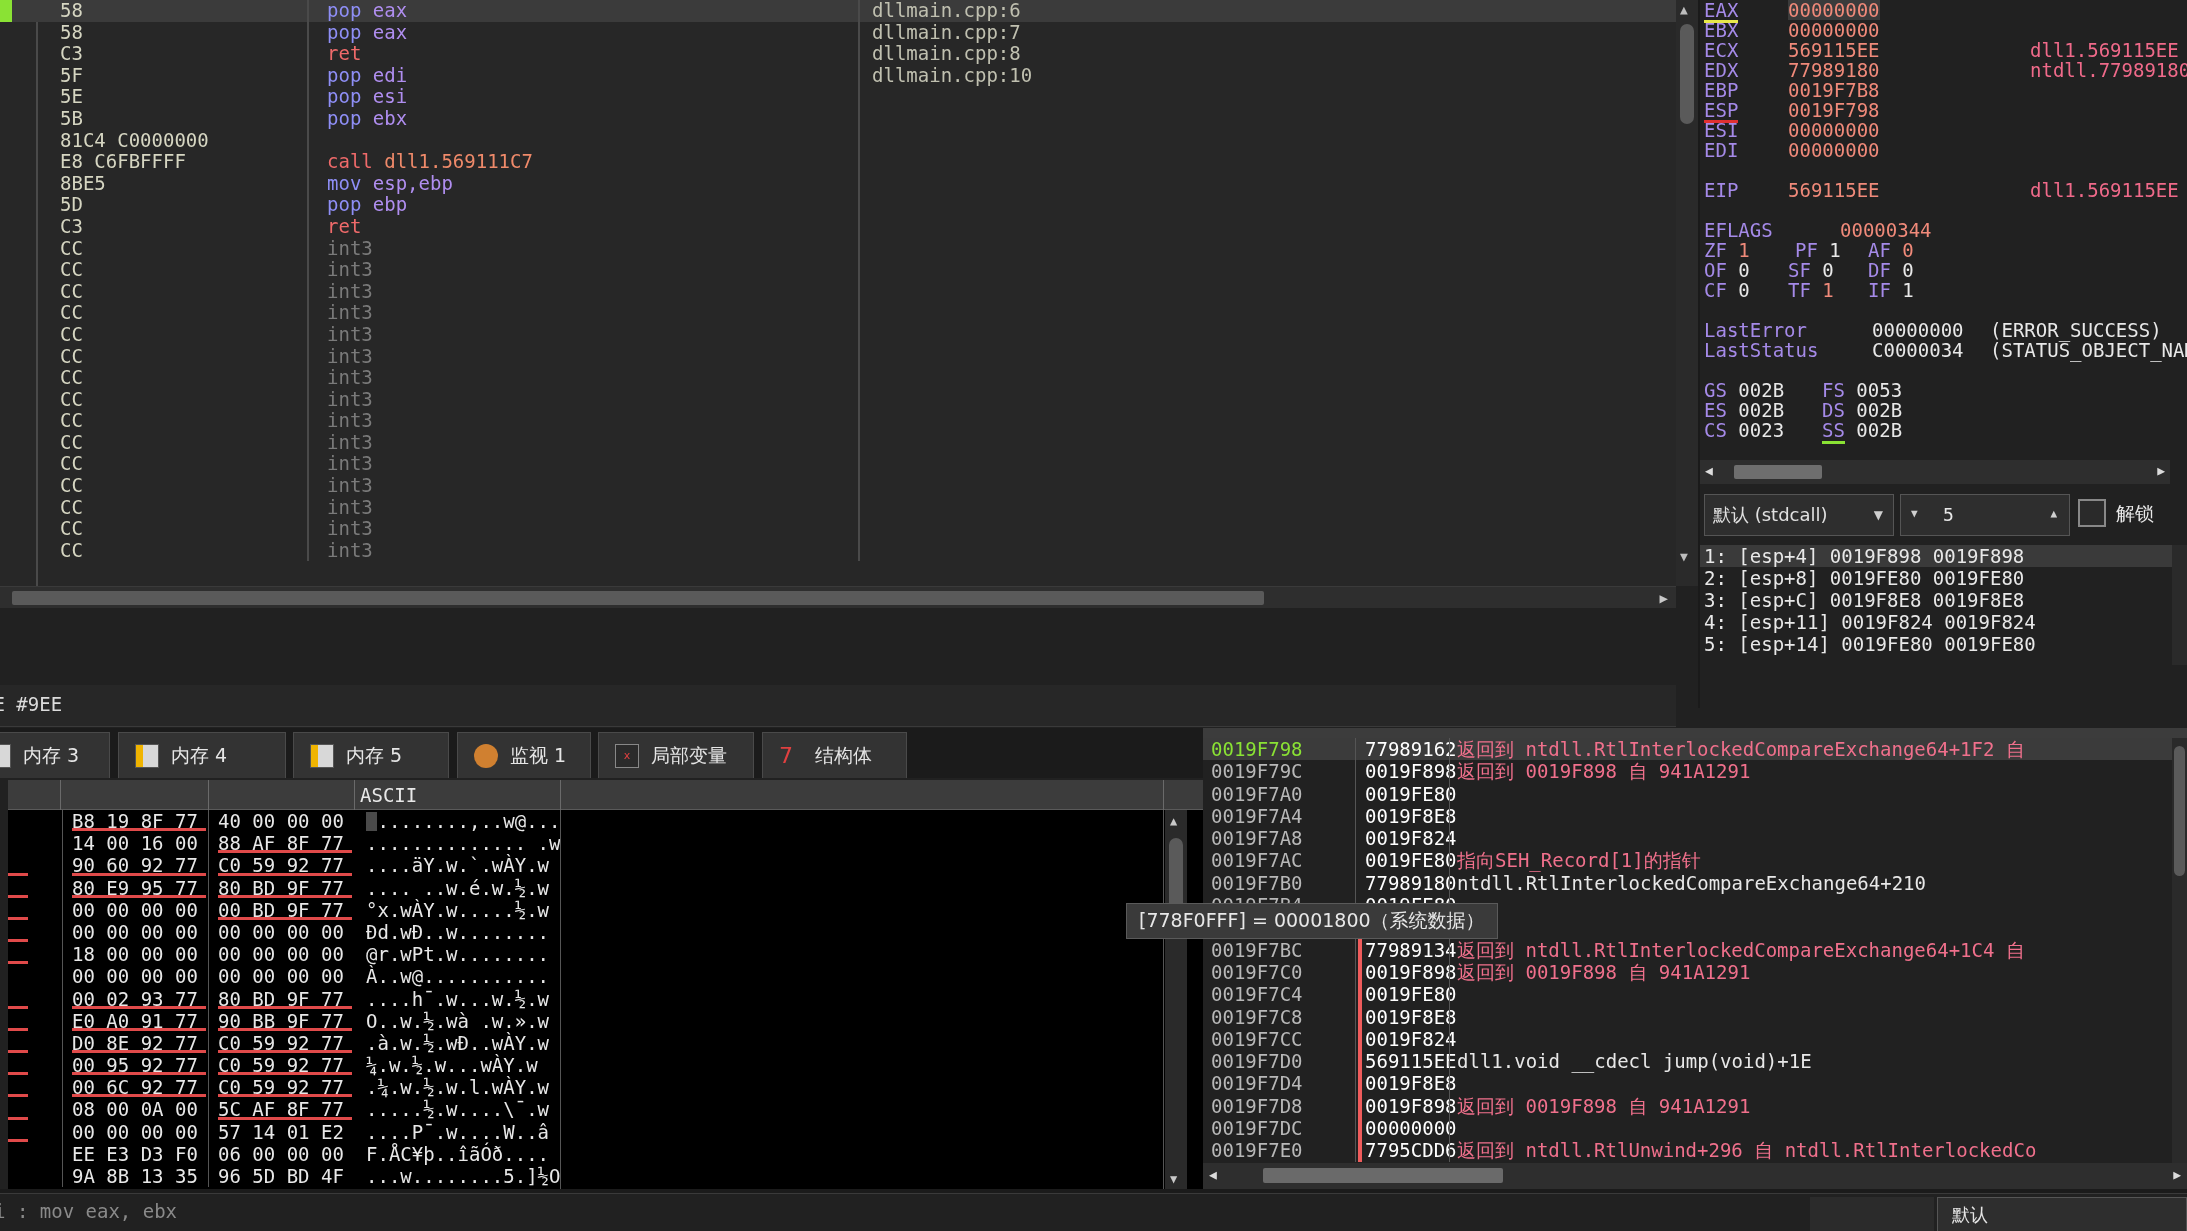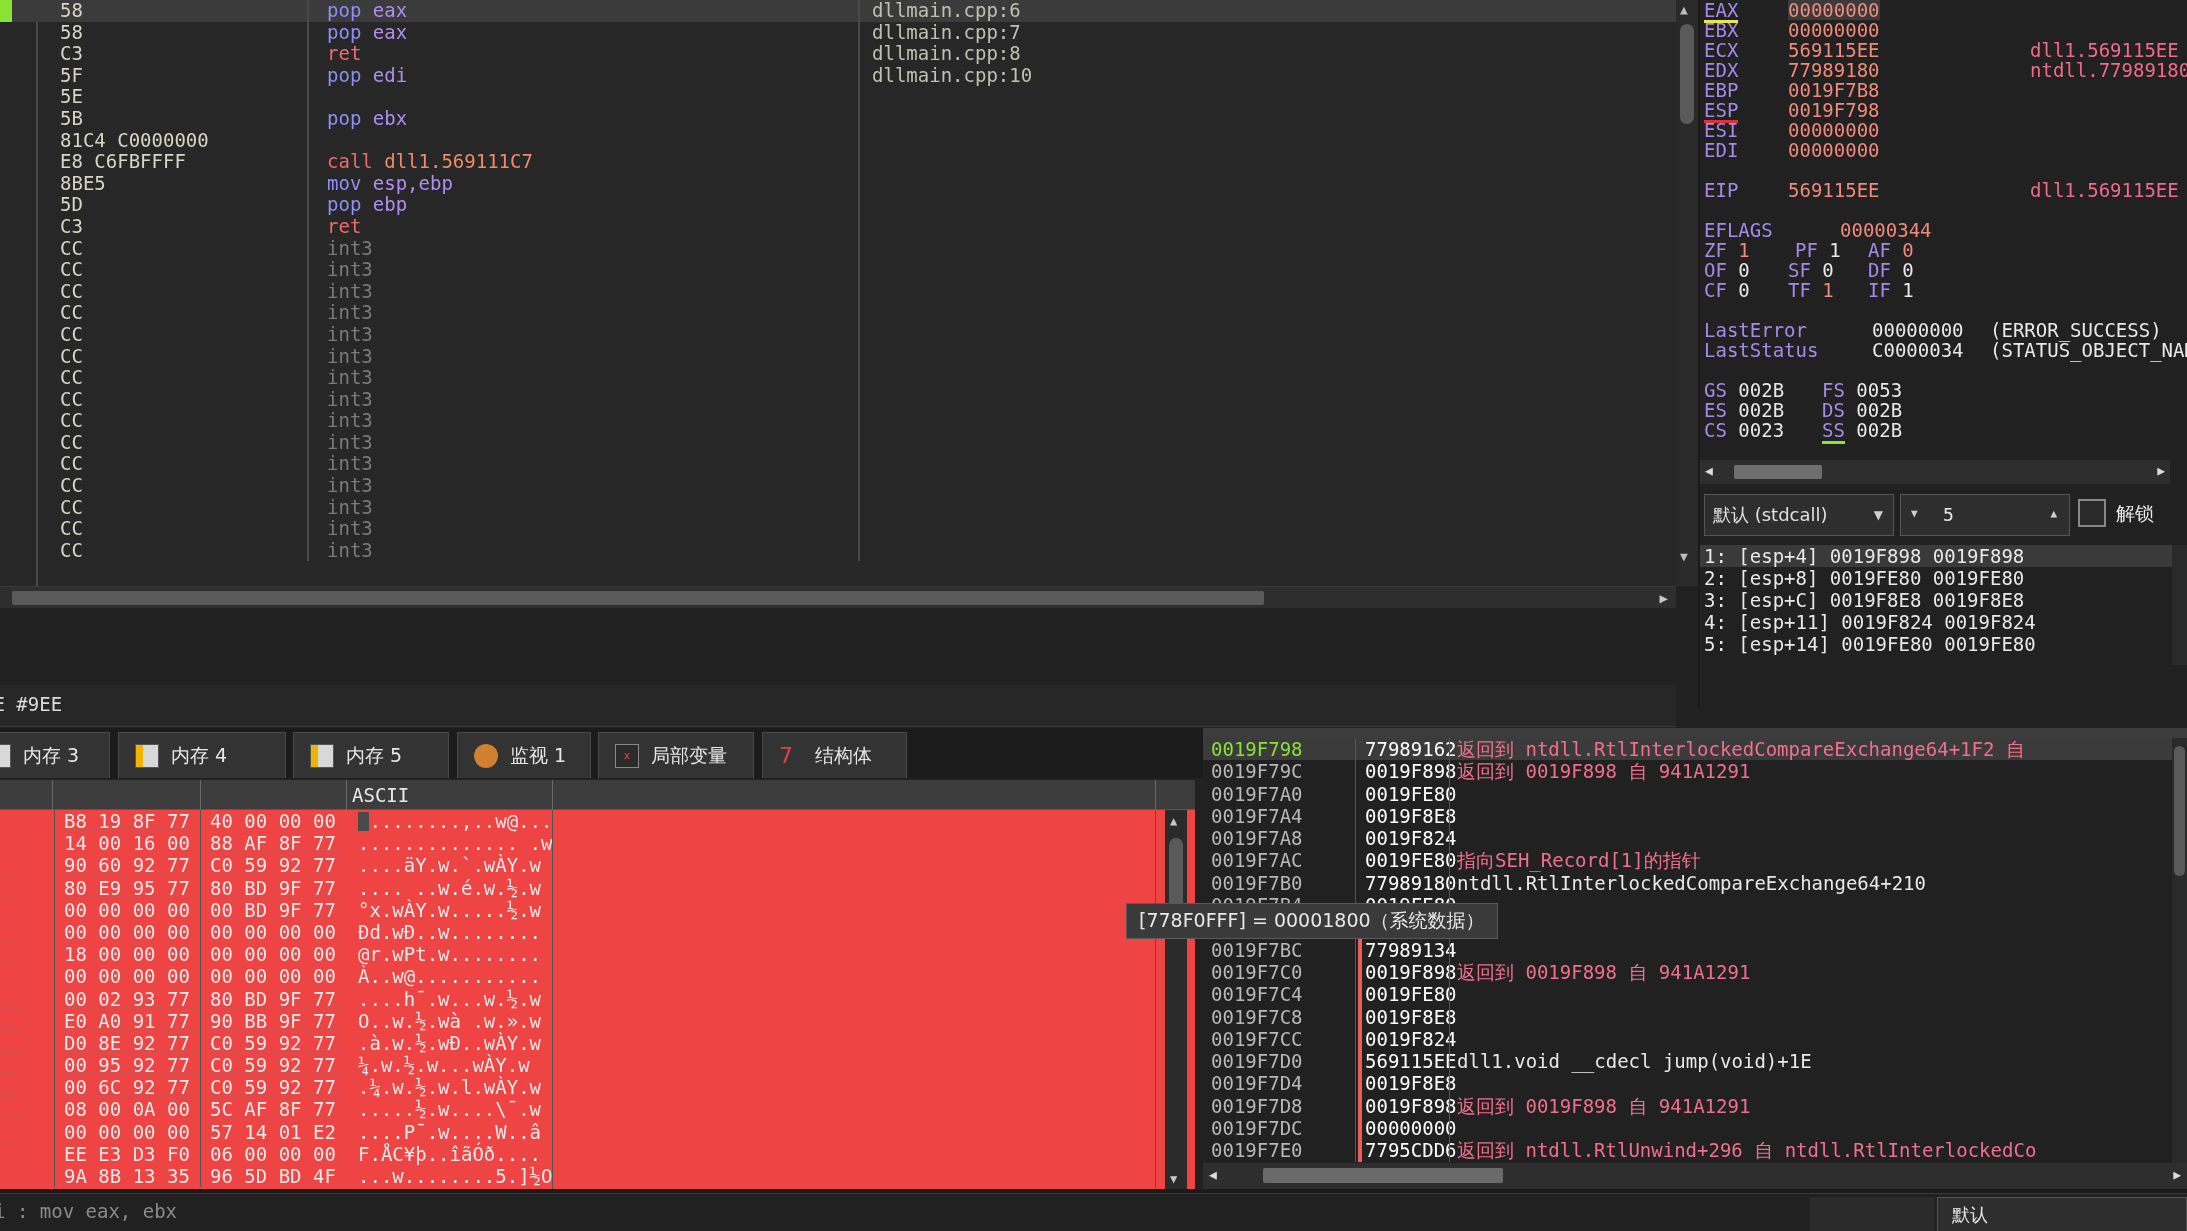--- a/index.html
+++ b/index.html
@@ -121,22 +121,22 @@
     color: #e6e6e6; font-size: 19px;
   }
   .tab .ticon { width: 24px; height: 24px; display: inline-block; position: relative; }
   .ic-mem { background: linear-gradient(90deg,#f0b400 0 30%, #d8d8d8 30% 100%); border: 1px solid #555; }
   .ic-watch { background: #d08030; border-radius: 50%; }
   .ic-local { background: #2b2b2b; border: 1px solid #888; color: #e04040; font-size: 11px; text-align: center; line-height: 22px; }
   .ic-struct { color: #e04040; font-size: 22px; line-height: 24px; }
 
   
   .dump {
-    position: absolute; left: 0; top: 780px; width: 1195px; height: 410px;
-    background: #ef4444; overflow: hidden;
+    position: absolute; left: 8px; top: 780px; width: 1195px; height: 410px;
+    background: #000000; overflow: hidden;
   }
   .dump-header {
     position: absolute; left: 0; top: 0; width: 1195px; height: 30px;
     background: #3c3c3c; border-bottom: 1px solid #5a5a5a;
   }
   .dump-header .h-ascii { position: absolute; left: 352px; top: 4px; color: #e8e8e8; font-size: 19px; }
   .dh-div { position: absolute; top: 0; width: 1px; height: 30px; background: #6a6a6a; }
 
   .dump-body { position: absolute; left: 0; top: 30px; width: 1195px; }
   .hrow { position: relative; height: 22.2px; line-height: 22.2px; font-size: 19px; white-space: nowrap; color: #e8e8e8; }
@@ -238,20 +238,21 @@
         <div class="drow mono">
           <span class="col-bytes">5F</span>
           <div class="col-sep1"></div>
           <span class="col-asm"><span class="m-mov">pop</span><span class="reg"> edi</span></span>
           <div class="col-sep2"></div>
           <span class="col-src">dllmain.cpp:10</span>
         </div>
         <div class="drow mono">
           <span class="col-bytes">5E</span>
           <div class="col-sep1"></div>
+          <span class="col-asm"><span class="m-mov">pop</span><span class="reg"> esi</span></span>
           <div class="col-sep2"></div>
         </div>
         <div class="drow mono">
           <span class="col-bytes">5B</span>
           <div class="col-sep1"></div>
           <span class="col-asm"><span class="m-mov">pop</span><span class="reg"> ebx</span></span>
           <div class="col-sep2"></div>
         </div>
         <div class="drow mono">
           <span class="col-bytes">81C4 C0000000</span>
@@ -786,20 +787,21 @@
           <div class="s-div1"></div>
           <span class="sval">0019F880</span>
           <div class="s-div2"></div>
         </div>
         <div class="srow mono">
           <span class="saddr">0019F7BC</span>
           <div class="s-div1"></div>
           <div class="spmark"></div>
           <span class="sval">77989134</span>
           <div class="s-div2"></div>
+          <span class="scmt">返回到 ntdll.RtlInterlockedCompareExchange64+1C4 自 </span>
         </div>
         <div class="srow mono">
           <span class="saddr">0019F7C0</span>
           <div class="s-div1"></div>
           <div class="spmark"></div>
           <span class="sval">0019F898</span>
           <div class="s-div2"></div>
           <span class="scmt">返回到 0019F898 自 941A1291</span>
         </div>
         <div class="srow mono">

